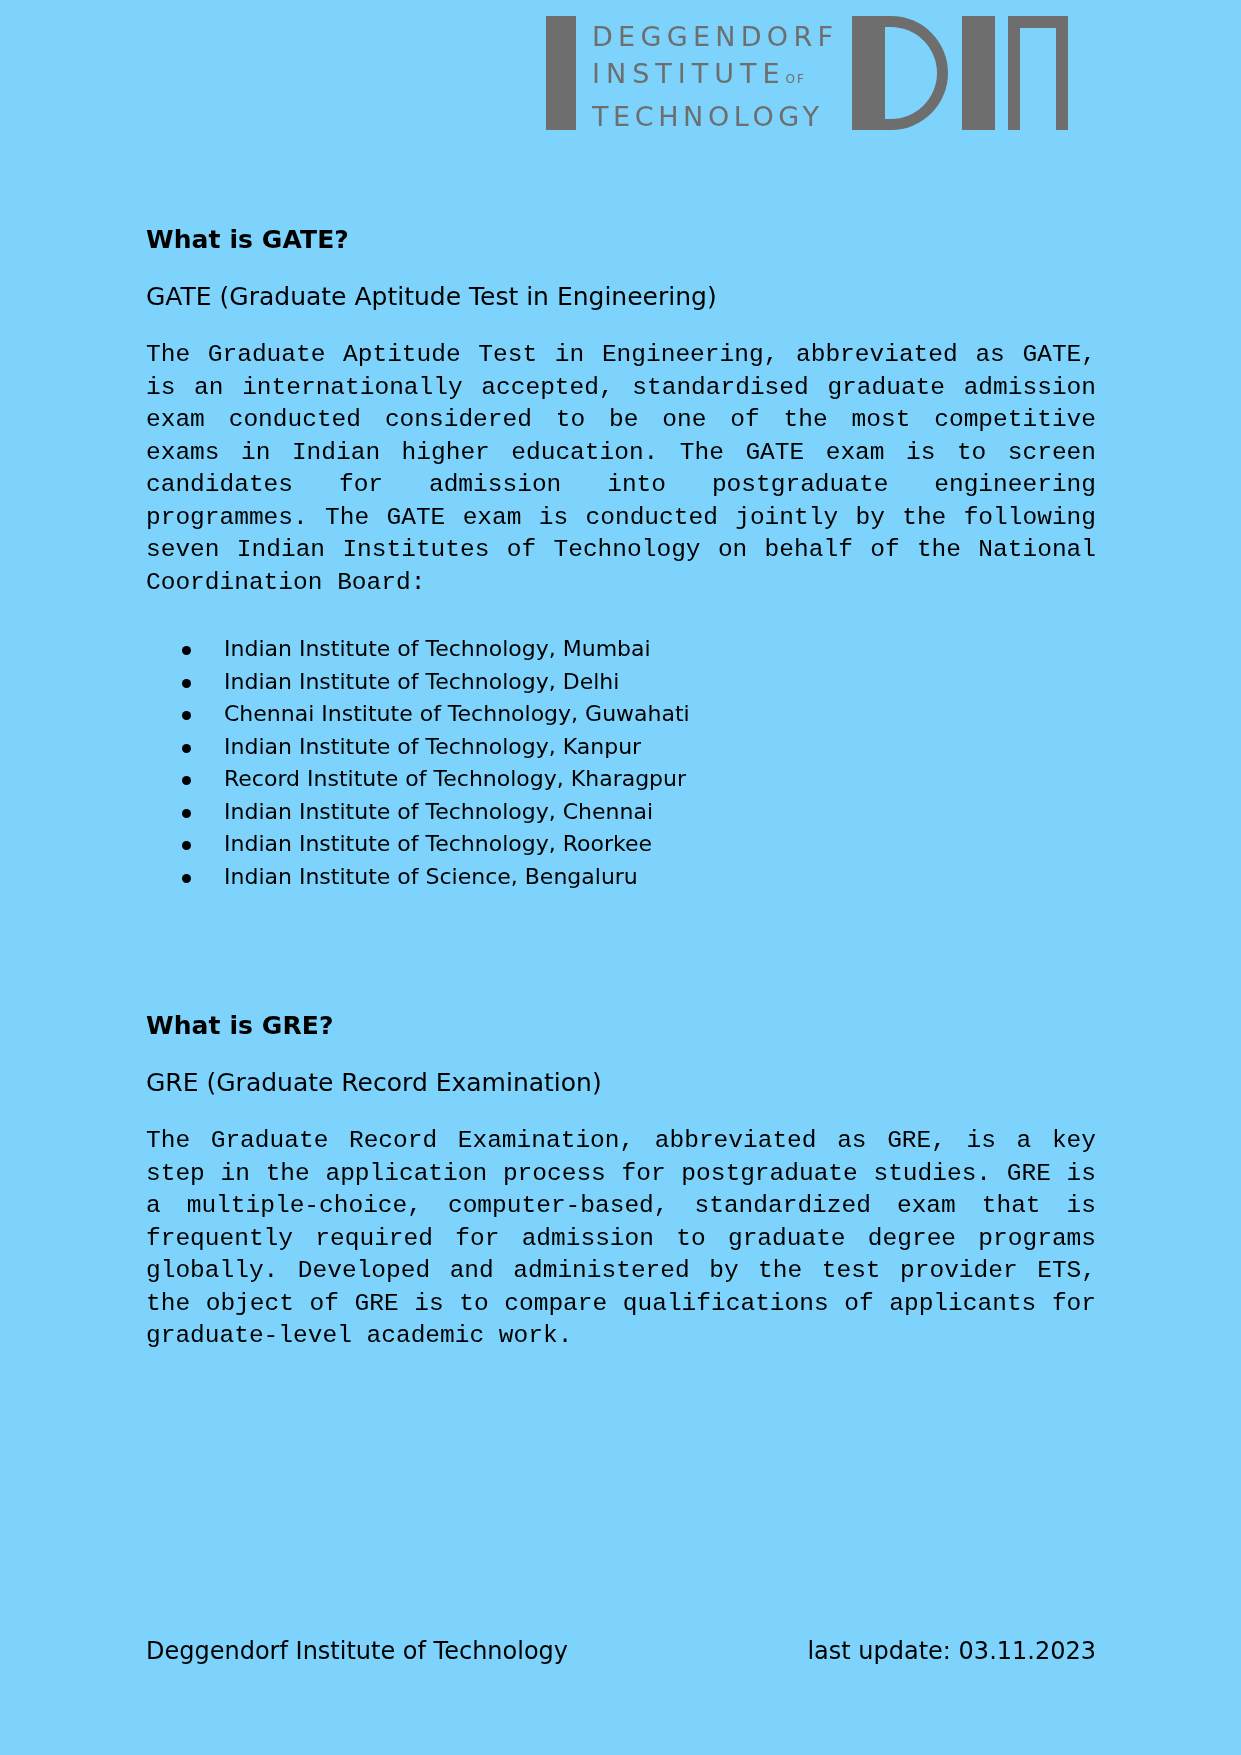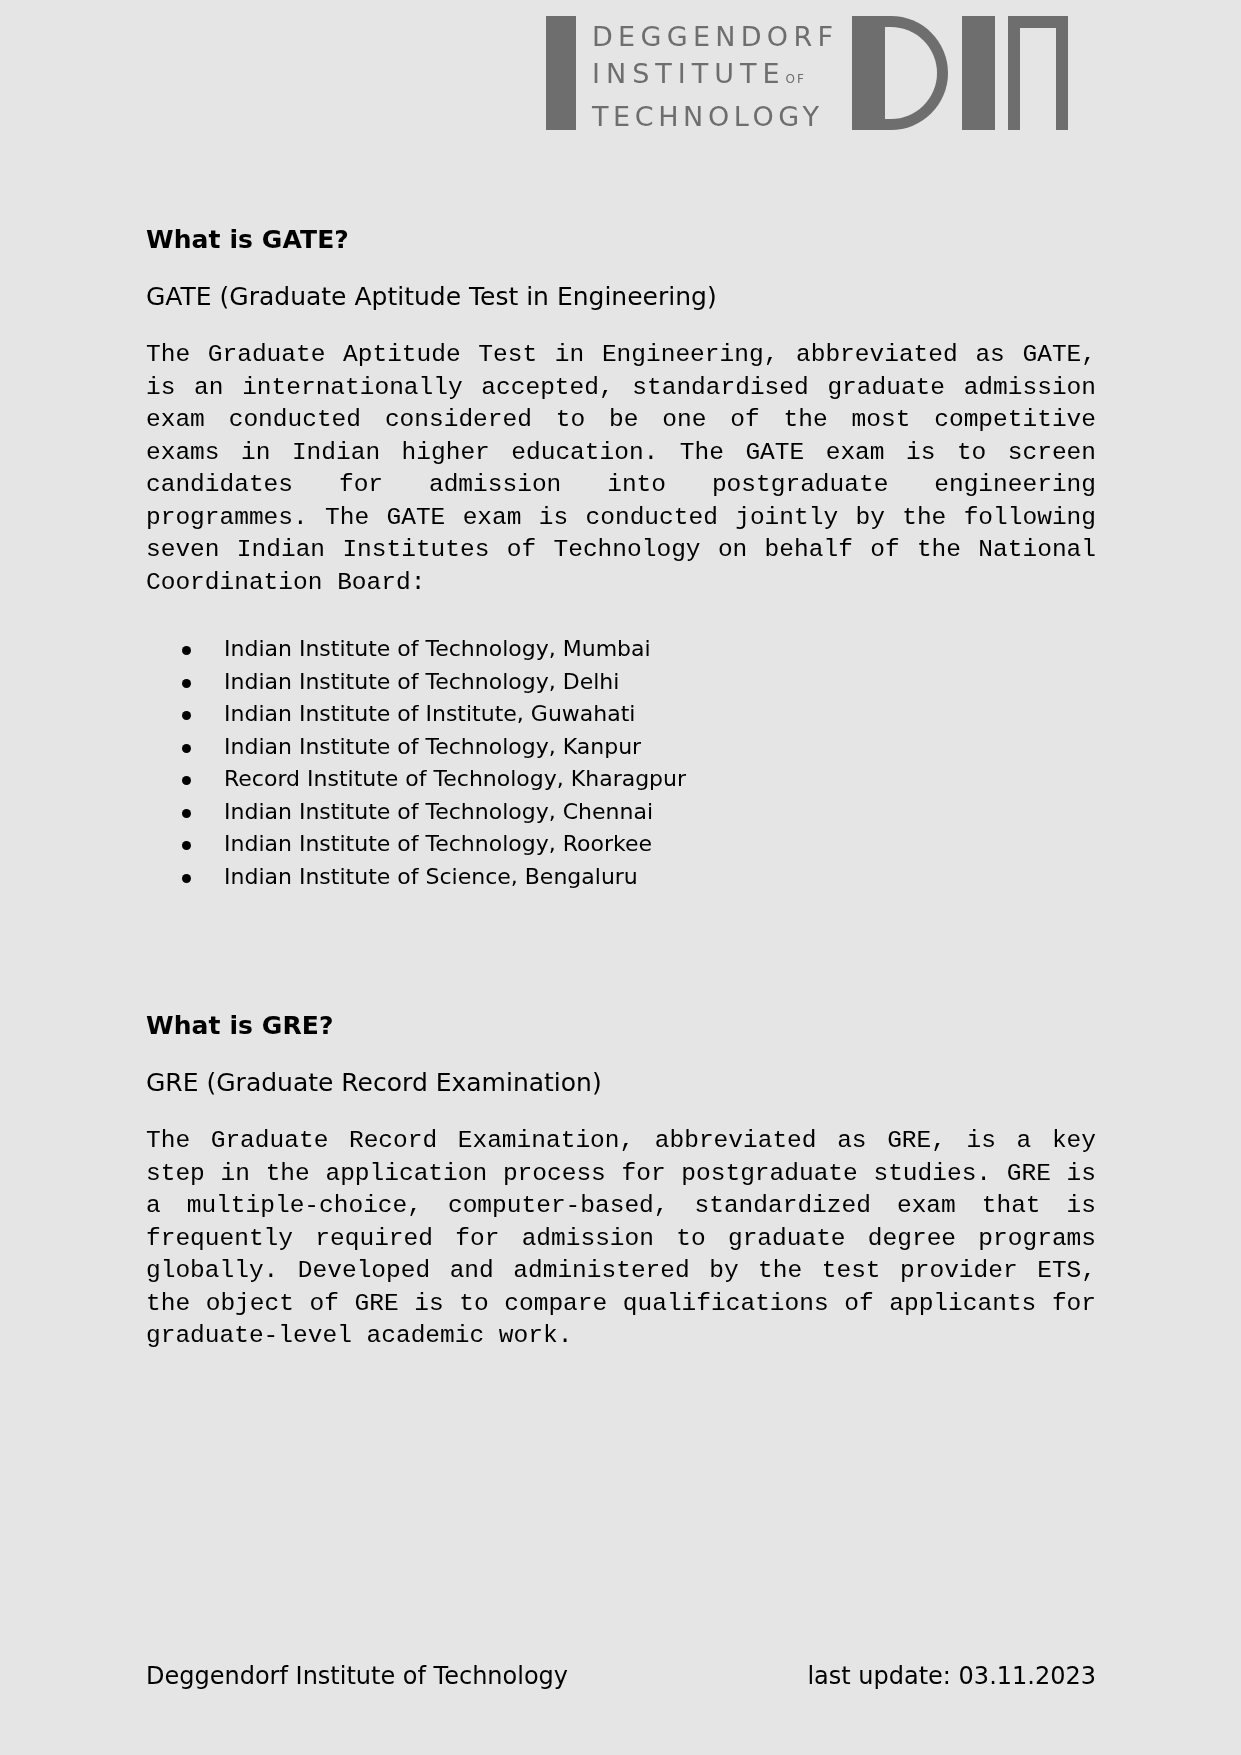--- a/index.html
+++ b/index.html
@@ -9,21 +9,21 @@
   }
   body {
     font-family: "DejaVu Sans", sans-serif;
     color: #000000;
   }
 
   .page {
     position: relative;
     width: 1241px;
     height: 1755px;
-    background: #e5e5e5;
+    background: #7dd3fc;
     box-sizing: border-box;
     overflow: hidden;
   }
 
   
   .header {
     position: absolute;
     top: 8px;
     left: 0;
     width: 1241px;
@@ -201,21 +201,20 @@
     left: 146px;
     top: 1636px;
     width: 950px;
     display: flex;
     justify-content: space-between;
     align-items: baseline;
     font-family: "DejaVu Sans", sans-serif;
     font-size: 24px;
     line-height: 30px;
     color: #000;
-    margin-top: 25px;
   }
   .footer-right { white-space: nowrap; }
   .footer-left { white-space: nowrap; }
 </style>
 </head>
 <body>
 
 <div class="page">
 
   <div class="header">
@@ -241,21 +240,21 @@
 
     <section>
       <h2 class="section-heading">What is GATE?</h2>
       <div>
         <span class="subtitle">GATE (Graduate Aptitude Test in Engineering)</span>
       </div>
       <p class="body-text">The Graduate Aptitude Test in Engineering, abbreviated as GATE, is an internationally accepted, standardised graduate admission exam conducted considered to be one of the most competitive exams in Indian higher education. The GATE exam is to screen candidates for admission into postgraduate engineering programmes. The GATE exam is conducted jointly by the following seven Indian Institutes of Technology on behalf of the National Coordination Board:</p>
       <ul class="inst-list">
         <li><span class="bullet-dot"></span><span>Indian Institute of Technology, Mumbai</span></li>
         <li><span class="bullet-dot"></span><span>Indian Institute of Technology, Delhi</span></li>
-        <li><span class="bullet-dot"></span><span>Indian Institute of Institute, Guwahati</span></li>
+        <li><span class="bullet-dot"></span><span>Chennai Institute of Technology, Guwahati</span></li>
         <li><span class="bullet-dot"></span><span>Indian Institute of Technology, Kanpur</span></li>
         <li><span class="bullet-dot"></span><span>Record Institute of Technology, Kharagpur</span></li>
         <li><span class="bullet-dot"></span><span>Indian Institute of Technology, Chennai</span></li>
         <li><span class="bullet-dot"></span><span>Indian Institute of Technology, Roorkee</span></li>
         <li><span class="bullet-dot"></span><span>Indian Institute of Science, Bengaluru</span></li>
       </ul>
     </section>
 
     <div class="gap-block"></div>
 

